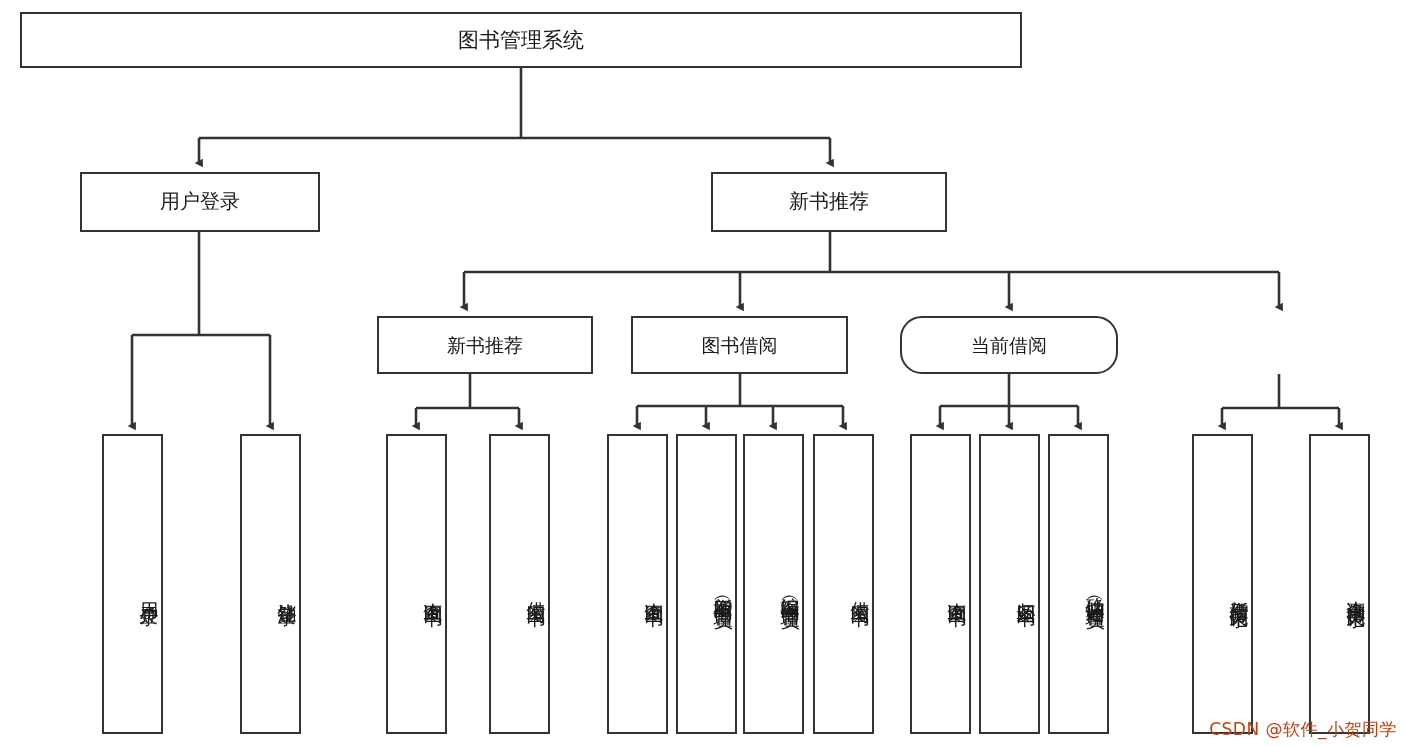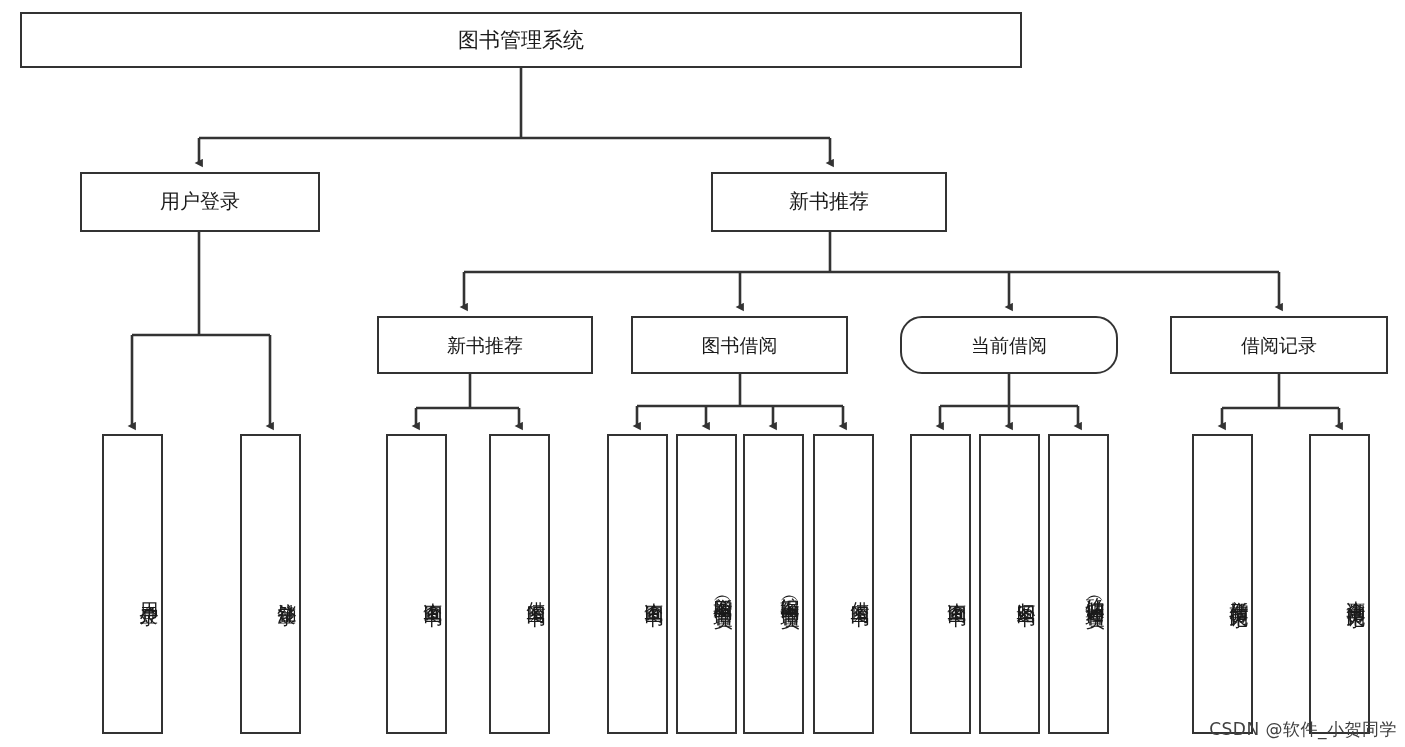--- a/index.html
+++ b/index.html
@@ -58,21 +58,21 @@
     top: 0;
     width: 1405px;
     height: 747px;
     pointer-events: none;
   }
   .watermark {
     position: absolute;
     right: 8px;
     bottom: 6px;
     font-size: 17px;
-    color: #404040;
+    color: #c2410c;
     letter-spacing: 0.5px;
     white-space: nowrap;
     user-select: none;
   }
 </style>
 </head>
 <body>
 
 <div id="canvas">
 
@@ -139,23 +139,20 @@
 
   <div class="node level3" style="left:362px; top:316px; width:216px; height:58px;margin-left:15px;">
     <span>新书推荐</span>
   </div>
   <div class="node level3" style="left:631px; top:316px; width:217px; height:58px;">
     <span>图书借阅</span>
   </div>
   <div class="node level3" style="left:900px; top:316px; width:218px; height:58px;border-radius:22px;">
     <span>当前借阅</span>
   </div>
-  <div class="node level3" style="left:1170px; top:316px; width:218px; height:58px;">
-    <span>借阅记录</span>
-  </div>
 
   <div class="node leaf" style="left:102px; top:434px; width:61px; height:300px;">
     <span class="leaf-label">用户登录</span>
   </div>
   <div class="node leaf" style="left:240px; top:434px; width:61px; height:300px;">
     <span class="leaf-label">注销登录</span>
   </div>
 
   <div class="node leaf" style="left:386px; top:434px; width:61px; height:300px;">
     <span class="leaf-label">查询图书</span>

